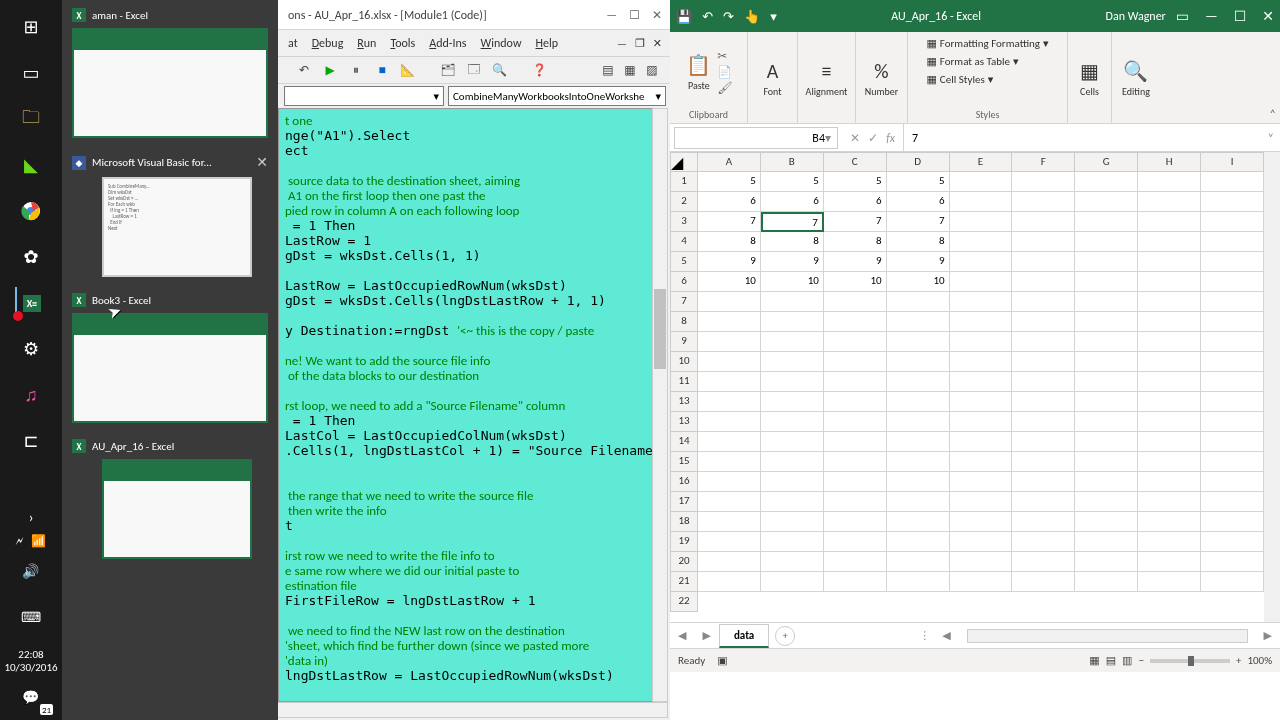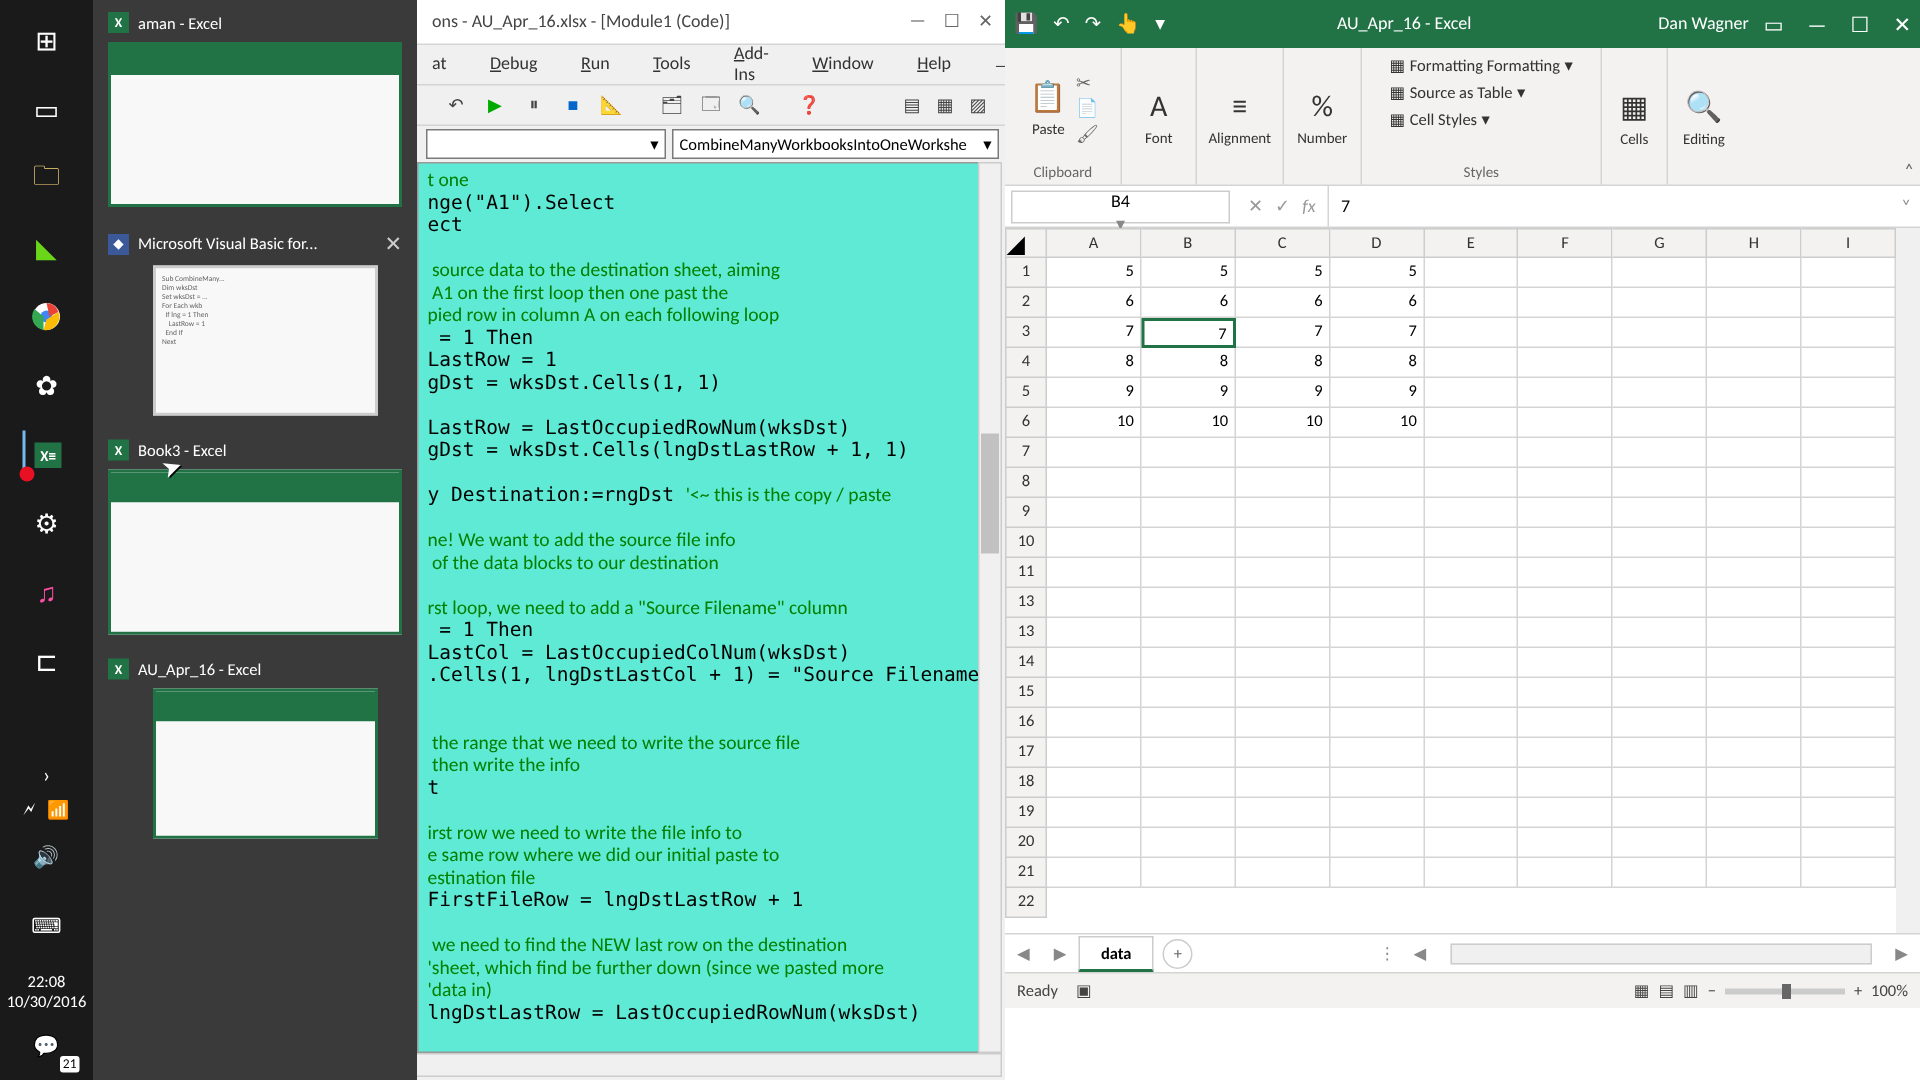--- a/index.html
+++ b/index.html
@@ -23,21 +23,21 @@
 .task-thumb { width: 196px; height: 110px; background: #fff; border: 2px solid #217346; margin: 0 auto; position: relative; }
 .task-thumb.small { height: 100px; width: 150px; }
 .thumb-ribbon { height: 20px; background: #217346; }
 .thumb-body { height: calc(100% - 20px); background: #f8f8f8; padding: 4px; font-size: 5px; color: #666; line-height: 1.2; overflow: hidden; }
 
 
 .vba-window { position: absolute; left: 62px; top: 0; width: 608px; height: 720px; background: #f0f0f0; z-index: 5; }
 .vba-titlebar { height: 30px; background: #fff; border-bottom: 1px solid #d4d4d4; display: flex; align-items: center; padding: 0 8px; font-size: 12px; color: #444; gap: 38px; }
 .vba-titlebar .winbtns { margin-left: auto; display: flex; gap: 12px; font-size: 12px; color: #666; }
 .vba-menu { height: 26px; background: #f0f0f0; display: flex; align-items: center; padding: 0 8px; gap: 14px; font-size: 12px; color: #333; }
-.vba-menu span { cursor: pointer; margin-left: 15px; }
+.vba-menu span { cursor: pointer; }
 .vba-menu span u { text-decoration: underline; }
 .vba-menu .winbtns { margin-left: auto; display: flex; gap: 8px; font-size: 11px; }
 .vba-toolbar { height: 28px; background: #f0f0f0; border-top: 1px solid #d4d4d4; border-bottom: 1px solid #d4d4d4; display: flex; align-items: center; padding: 0 8px; gap: 6px; }
 .vba-tbtn { width: 20px; height: 20px; display: flex; align-items: center; justify-content: center; font-size: 12px; color: #444; cursor: pointer; }
 .vba-tbtn.green { color: #0a0; }
 .vba-tbtn.blue { color: #06c; }
 .vba-dropdown-row { height: 24px; display: flex; padding: 2px 4px; gap: 4px; }
 .vba-dropdown { flex: 1; height: 20px; border: 1px solid #7a7a7a; background: #fff; font-size: 11px; padding: 0 4px; display: flex; align-items: center; justify-content: space-between; }
 .vba-code { position: absolute; left: 216px; top: 108px; right: 2px; bottom: 18px; background: #5eead4; font-family: Consolas, monospace; font-size: 13px; line-height: 15px; color: #000; padding: 4px 6px; overflow: hidden; white-space: pre; border: 1px solid #999; }
 .vba-code .cmt { color: #008000; }
@@ -61,21 +61,21 @@
 .excel-tellme { margin-left: auto; display: flex; align-items: center; gap: 4px; color: #fff; padding: 0 6px; }
 .excel-ribbon { height: 92px; background: #f3f2f1; border-bottom: 1px solid #d4d4d4; display: flex; position: relative; }
 .ribbon-group { border-right: 1px solid #d4d4d4; padding: 4px 6px 2px; display: flex; flex-direction: column; align-items: center; justify-content: space-between; font-size: 10px; color: #666; }
 .ribbon-group .rg-body { display: flex; align-items: center; gap: 4px; flex: 1; }
 .ribbon-group .rg-label { font-size: 10px; color: #666; }
 .ribbon-bigbtn { display: flex; flex-direction: column; align-items: center; gap: 2px; font-size: 10px; color: #333; cursor: pointer; padding: 2px; }
 .ribbon-bigbtn .ricon { font-size: 20px; }
 .ribbon-smallbtn { font-size: 11px; color: #333; cursor: pointer; padding: 1px 3px; display: flex; align-items: center; gap: 3px; }
 .ribbon-collapse { position: absolute; right: 4px; bottom: 2px; font-size: 12px; color: #666; cursor: pointer; }
 .excel-fxbar { height: 28px; background: #fff; border-bottom: 1px solid #d4d4d4; display: flex; align-items: center; font-size: 12px; }
-.excel-namebox { width: 146px; height: 22px; border: 1px solid #ccc; margin: 0 4px; padding: 0 6px; display: flex; align-items: center; justify-content: flex-start; flex-direction: column; }
+.excel-namebox { width: 164px; height: 22px; border: 1px solid #ccc; margin: 0 4px; padding: 0 6px; display: flex; align-items: center; justify-content: flex-end; }
 .excel-fxicons { display: flex; gap: 8px; padding: 0 8px; color: #999; border-right: 1px solid #d4d4d4; height: 100%; align-items: center; }
 .excel-fxinput { flex: 1; padding: 0 8px; }
 .excel-grid { position: relative; height: 470px; overflow: hidden; }
 .grid-corner { position: absolute; left: 0; top: 0; width: 28px; height: 20px; background: #f3f2f1; border: 1px solid #ccc; }
 .grid-colhdrs { position: absolute; left: 28px; top: 0; right: 16px; height: 20px; display: flex; }
 .grid-colhdr { width: 64px; height: 20px; background: #f3f2f1; border: 1px solid #ccc; border-left: none; font-size: 11px; text-align: center; line-height: 18px; color: #333; }
 .grid-rowhdrs { position: absolute; left: 0; top: 20px; width: 28px; }
 .grid-rowhdr { height: 20px; background: #f3f2f1; border: 1px solid #ccc; border-top: none; font-size: 11px; text-align: center; line-height: 18px; color: #333; }
 .grid-cells { position: absolute; left: 28px; top: 20px; right: 16px; bottom: 0; }
 .grid-row { display: flex; }
@@ -340,21 +340,21 @@
           <div class="ribbon-bigbtn">
             <span class="ricon">%</span>
             <span>Number</span>
           </div>
         </div>
       <div class="rg-label"></div>
     </div>
     <div class="ribbon-group" style="width:160px">
       <div class="rg-body" style="flex-direction:column;align-items:flex-start;gap:3px">
         <div class="ribbon-smallbtn">▦ <span>Formatting Formatting</span> ▾</div>
-        <div class="ribbon-smallbtn">▦ <span>Source as Table</span> ▾</div>
+        <div class="ribbon-smallbtn">▦ <span>Format as Table</span> ▾</div>
         <div class="ribbon-smallbtn">▦ <span>Cell Styles</span> ▾</div>
       </div>
       <div class="rg-label">Styles</div>
     </div>
     <div class="ribbon-group" style="width:44px">
       <div class="rg-body">
           <div class="ribbon-bigbtn">
             <span class="ricon">▦</span>
             <span>Cells</span>
           </div>

